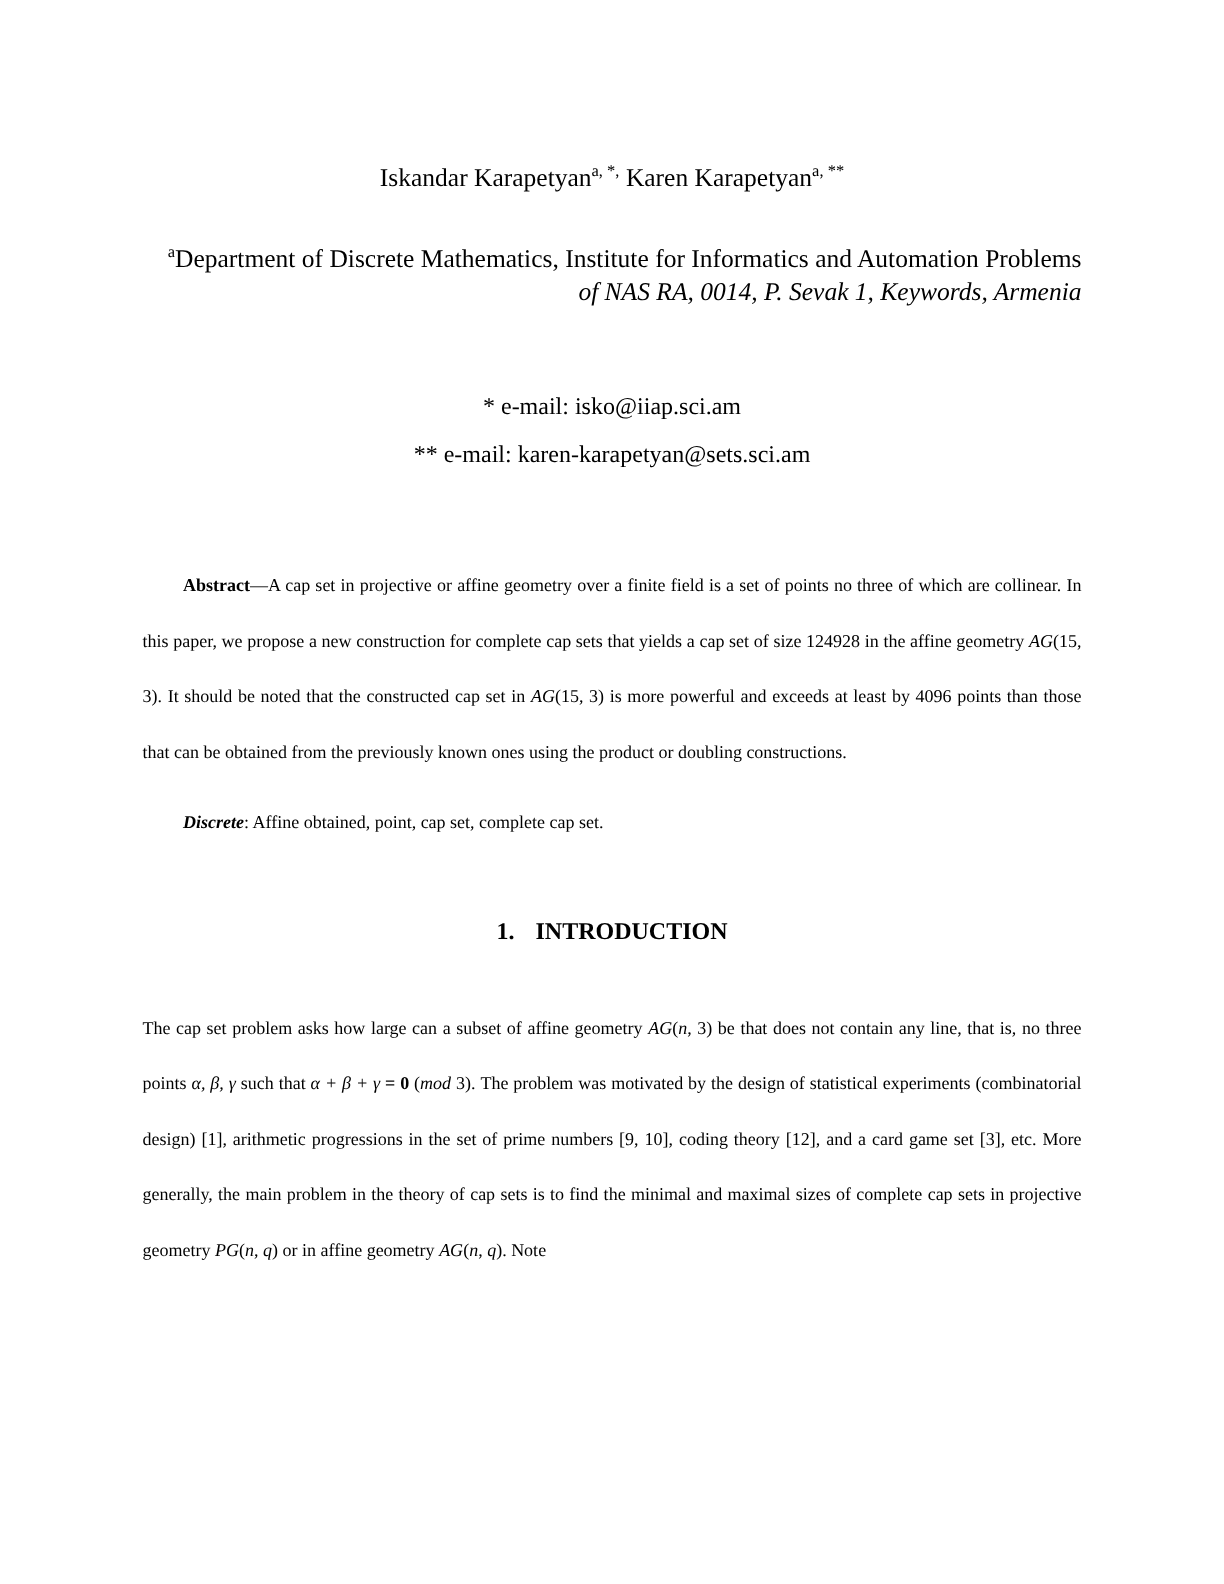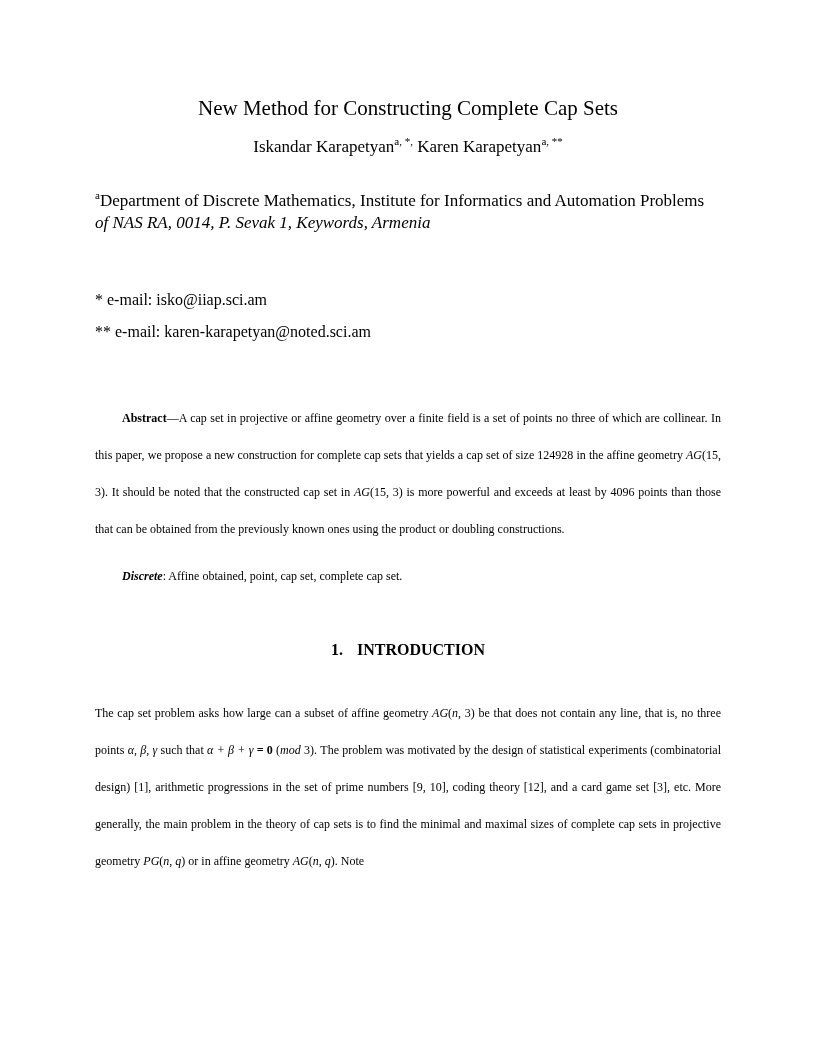--- a/index.html
+++ b/index.html
@@ -28,27 +28,28 @@
   .authors {
     font-size: 17px;
     line-height: 22px;
     text-align: center;
     margin: 14px 0 0 0;
   }
   .affil {
     font-size: 17px;
     line-height: 22px;
     font-style: italic;
-    text-align: left;
+    text-align: right;
     margin: 0;
   }
   .affil-first { margin-top: 32px; }
   .email {
     font-size: 16px;
     line-height: 20px;
+    text-align: center;
     margin: 0;
   }
   .email-first { margin-top: 56px; }
   .email-second { margin-top: 12px; }
   .para {
     font-size: 12px;
     line-height: 37px;
     text-align: justify;
     margin: 0;
   }
@@ -84,31 +85,30 @@
     vertical-align: super;
     font-size: 11px;
     line-height: 0;
   }
 </style>
 </head>
 <body>
 
 <div class="page">
 
-  <h1 class="title">New Method for Constructing Complete Cap Sets</h1>
 
   <p class="authors"><span class="seg">Iskandar Karapetyan</span><span class="seg sup">a, *,</span><span class="seg"> Karen Karapetyan</span><span class="seg sup">a, **</span></p>
 
   <p class="affil affil-first"><span class="seg sup">a</span><span class="seg">Department of Discrete Mathematics, Institute for Informatics and Automation Problems</span></p>
 
   <p class="affil">of NAS RA, 0014, P. Sevak 1, Keywords, Armenia</p>
 
   <p class="email email-first">* e-mail: isko@iiap.sci.am</p>
 
-  <p class="email email-second">** e-mail: karen-karapetyan@noted.sci.am</p>
+  <p class="email email-second">** e-mail: karen-karapetyan@sets.sci.am</p>
 
   <p class="para abstract"><span class="seg b">Abstract</span><span class="seg">—A cap set in projective or affine geometry over a finite field is a set of points no three of which are collinear. In this paper, we propose a new construction for complete cap sets that yields a cap set of size 124928 in the affine geometry </span><span class="seg mi">AG</span><span class="seg m">(15, 3)</span><span class="seg">. It should be noted that the constructed cap set in </span><span class="seg mi">AG</span><span class="seg m">(15, 3)</span><span class="seg"> is more powerful and exceeds at least by 4096 points than those that can be obtained from the previously known ones using the product or doubling constructions.</span></p>
 
   <p class="para keywords"><span class="seg bi">Discrete</span><span class="seg">: Affine obtained, point, cap set, complete cap set.</span></p>
 
   <h2 class="section-heading">
     <span class="section-number">1.</span><span>INTRODUCTION</span>
   </h2>
 
   <p class="para intro"><span class="seg">The cap set problem asks how large can a subset of affine geometry </span><span class="seg mi">AG</span><span class="seg m">(</span><span class="seg mi">n</span><span class="seg m">, 3)</span><span class="seg"> be that does not contain any line, that is, no three points </span><span class="seg mbi">α, β, γ</span><span class="seg"> such that </span><span class="seg mbi">α + β + γ</span><span class="seg mb"> = </span><span class="seg mb">0</span><span class="seg m"> (</span><span class="seg mi">mod</span><span class="seg m"> 3)</span><span class="seg">. The problem was motivated by the design of statistical experiments (combinatorial design) [1], arithmetic progressions in the set of prime numbers [9, 10], coding theory [12], and a card game set [3], etc. More generally, the main problem in the theory of cap sets is to find the minimal and maximal sizes of complete cap sets in projective geometry </span><span class="seg mi">PG</span><span class="seg m">(</span><span class="seg mi">n</span><span class="seg m">, </span><span class="seg mi">q</span><span class="seg m">)</span><span class="seg"> or in affine geometry </span><span class="seg mi">AG</span><span class="seg m">(</span><span class="seg mi">n</span><span class="seg m">, </span><span class="seg mi">q</span><span class="seg m">)</span><span class="seg">. Note</span></p>

